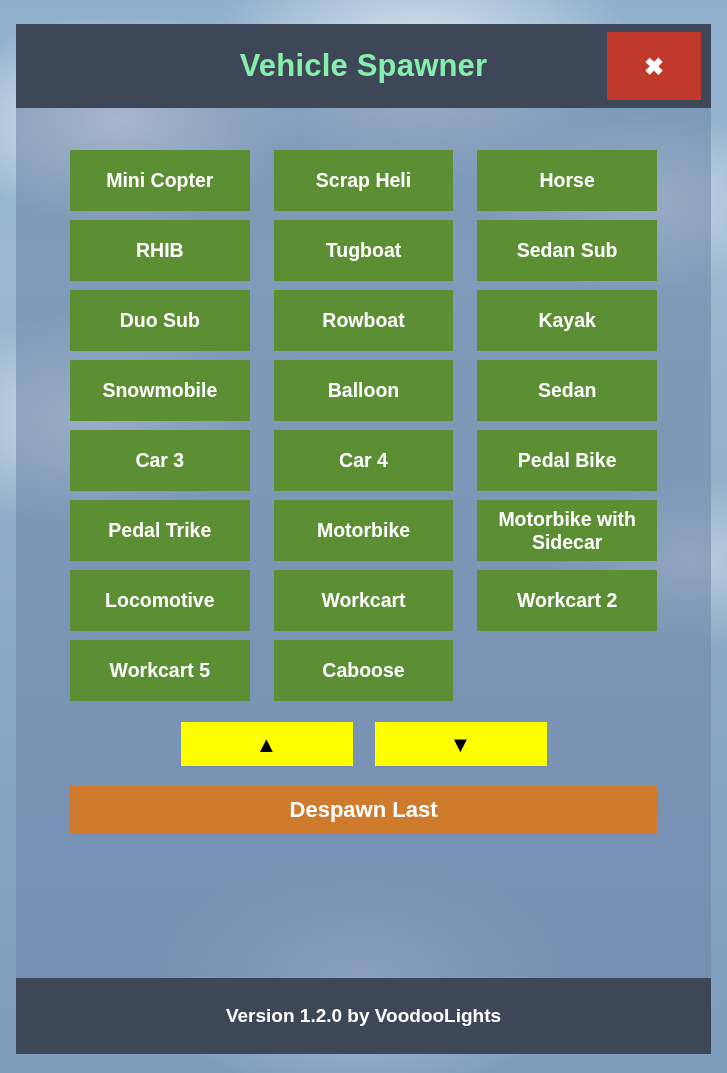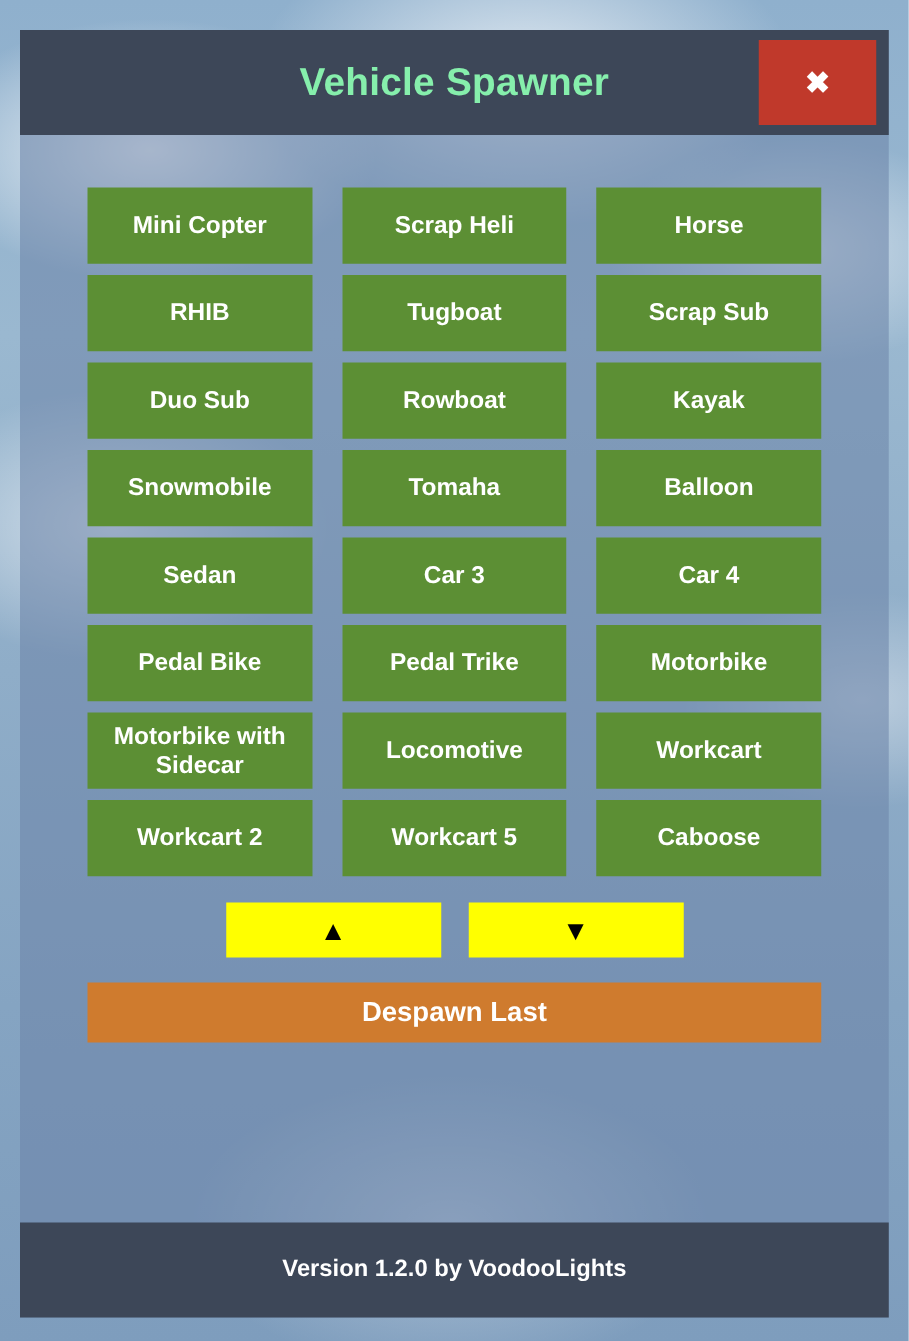--- a/index.html
+++ b/index.html
@@ -169,26 +169,25 @@
     </div>
 
     <div id="body">
 
       <div id="grid">
         <button class="veh-btn">Mini Copter</button>
         <button class="veh-btn">Scrap Heli</button>
         <button class="veh-btn">Horse</button>
         <button class="veh-btn">RHIB</button>
         <button class="veh-btn">Tugboat</button>
-        <button class="veh-btn">Scrap Sub</button>
+        <button class="veh-btn">Sedan Sub</button>
         <button class="veh-btn">Duo Sub</button>
         <button class="veh-btn">Rowboat</button>
         <button class="veh-btn">Kayak</button>
         <button class="veh-btn">Snowmobile</button>
-        <button class="veh-btn">Tomaha</button>
         <button class="veh-btn">Balloon</button>
         <button class="veh-btn">Sedan</button>
         <button class="veh-btn">Car 3</button>
         <button class="veh-btn">Car 4</button>
         <button class="veh-btn">Pedal Bike</button>
         <button class="veh-btn">Pedal Trike</button>
         <button class="veh-btn">Motorbike</button>
         <button class="veh-btn">Motorbike with Sidecar</button>
         <button class="veh-btn">Locomotive</button>
         <button class="veh-btn">Workcart</button>

